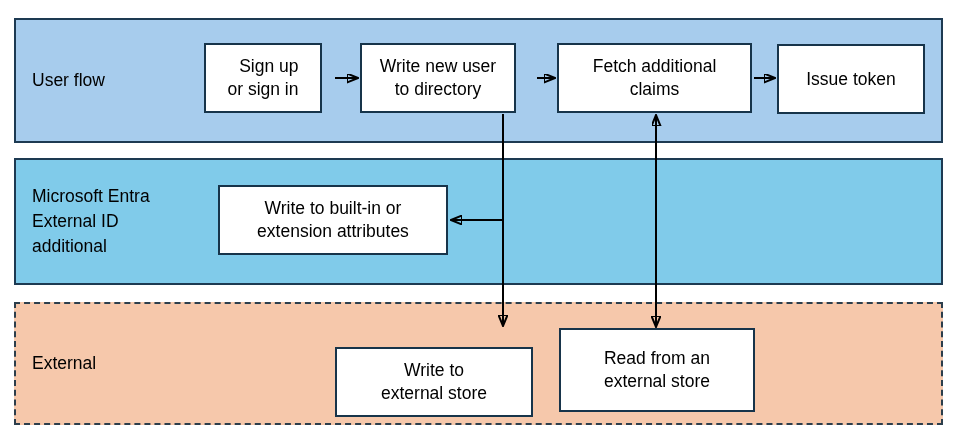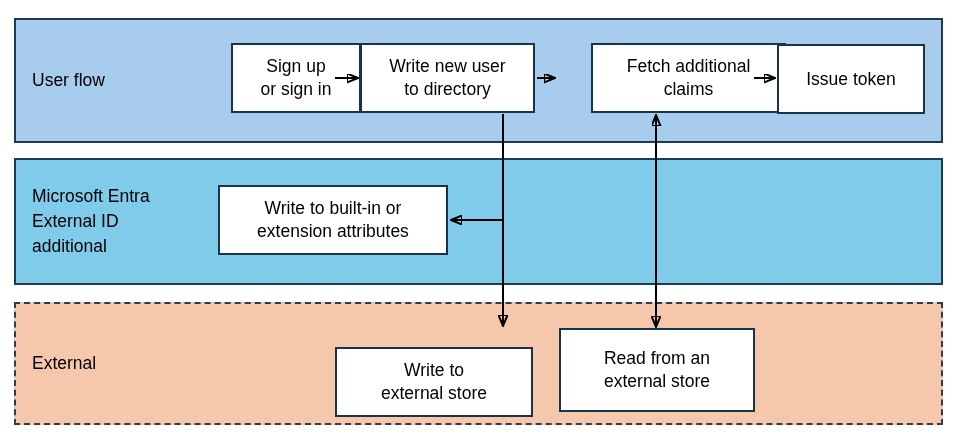--- a/index.html
+++ b/index.html
@@ -37,23 +37,23 @@
     background: var(--node-fill, #ffffff);
     border: 2px solid var(--node-border, #17344a);
     display: flex;
     align-items: center;
     justify-content: center;
     text-align: center;
     font-size: 17.5px;
     line-height: 1.3;
     white-space: pre-line;
   }
-  #node-sign-up        { left: 231px; top: 43px;  width: 130px; height: 70px; }
-  #node-write-new-user { left: 360px; top: 43px;  width: 175px; height: 70px; }
-  #node-fetch-claims   { left: 557px; top: 43px;  width: 195px; height: 70px; margin-left: 34px; }
+  #node-sign-up        { left: 204px; top: 43px;  width: 118px; height: 70px; text-align: right; }
+  #node-write-new-user { left: 360px; top: 43px;  width: 156px; height: 70px; }
+  #node-fetch-claims   { left: 557px; top: 43px;  width: 195px; height: 70px; }
   #node-issue-token    { left: 777px; top: 44px;  width: 148px; height: 70px; }
   #node-write-builtin  { left: 218px; top: 185px; width: 230px; height: 70px; }
   #node-write-external { left: 335px; top: 328px; width: 198px; height: 70px; margin-top: 19px; }
   #node-read-external  { left: 559px; top: 328px; width: 196px; height: 84px; }
   svg#flow-arrows {
     position: absolute;
     left: 0; top: 0;
     width: 953px; height: 438px;
     pointer-events: none;
   }

